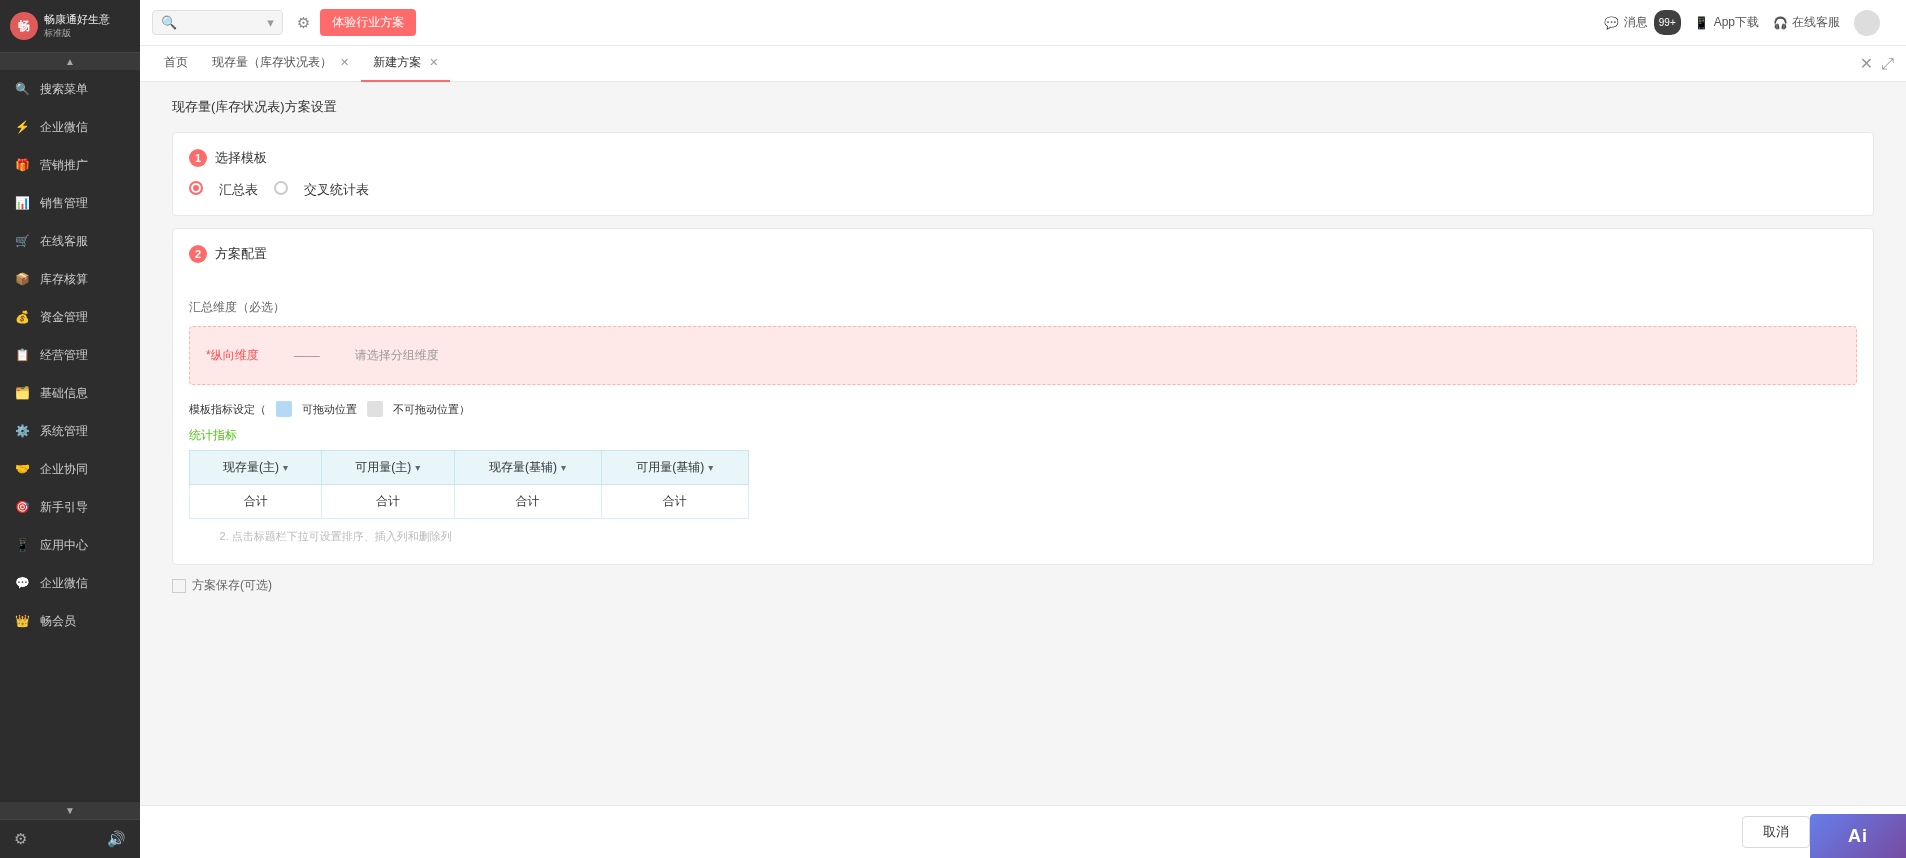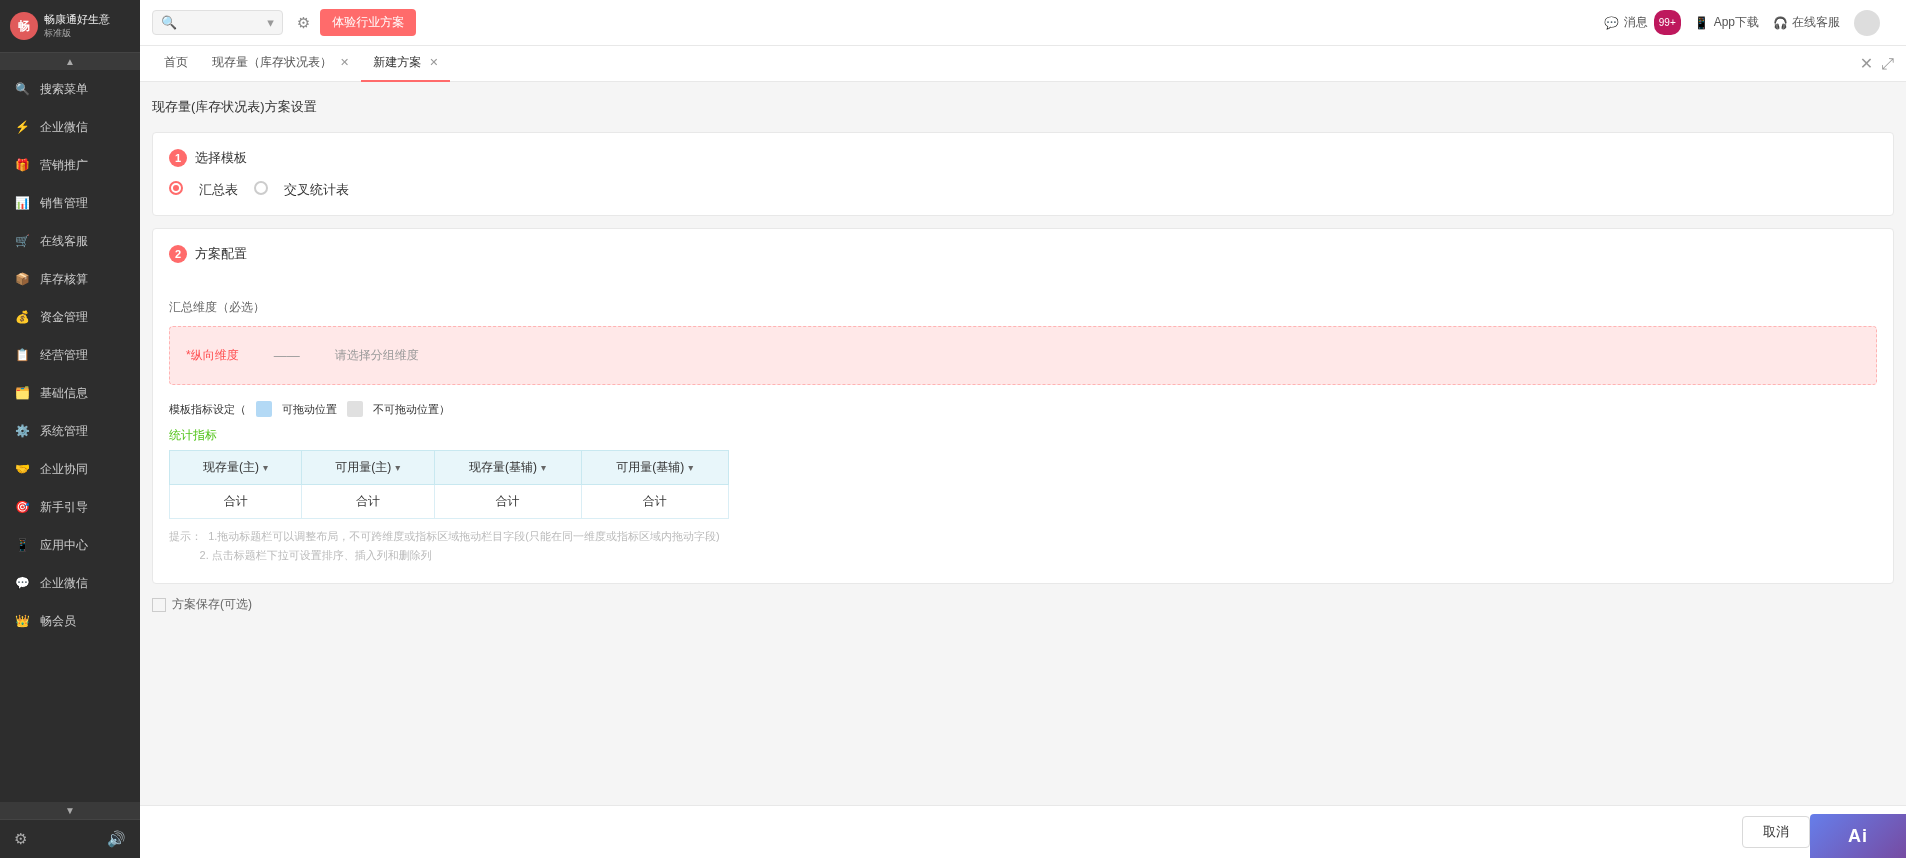--- a/index.html
+++ b/index.html
@@ -73,21 +73,21 @@
     }
     .topbar-dropdown { margin-left: 2px; color: #999; cursor: pointer; }
     .topbar-gear { color: #888; cursor: pointer; font-size: 15px; margin-left: 4px; }
     .topbar-btn {
       background: #ff6b6b; color: white; border: none; border-radius: 4px;
       padding: 5px 12px; font-size: 12px; cursor: pointer; font-family: inherit;
     }
     .topbar-right { margin-left: auto; display: flex; align-items: center; gap: 14px; }
     .topbar-right-item { display: flex; align-items: center; gap: 4px; color: #555; font-size: 12px; cursor: pointer; }
     .badge {
-      background: #be185d; color: white; border-radius: 10px;
+      background: #404040; color: white; border-radius: 10px;
       font-size: 10px; padding: 7px 5px; margin-left: 2px; text-align: right;
     }
     .user-avatar { width: 26px; height: 26px; border-radius: 50%; background: #ddd; }
     .user-name { color: #555; font-size: 12px; }
 
     
     .tabs-bar {
       background: #fff;
       display: flex;
       align-items: center;
@@ -100,21 +100,21 @@
       display: flex; align-items: center; gap: 4px;
       padding: 0 12px; height: 36px;
       font-size: 12px; color: #555; cursor: pointer;
       border-bottom: 2px solid transparent;
     }
     .tab.active { color: #333; border-bottom-color: #ff6b6b; }
     .tab-close { color: #999; font-size: 11px; cursor: pointer; margin-left: 4px; }
 
     
     .content-area {
-      flex: 1; overflow-y: auto; padding: 16px 12px; background: #f5f5f5; position: relative;
+      flex: 1; overflow-y: auto; padding: 16px 32px; background: #f5f5f5; position: relative;
     }
     .content-title { font-size: 13px; color: #333; margin-bottom: 16px; }
 
     
     .section-card {
       background: #fff; border-radius: 4px; padding: 16px;
       margin-bottom: 12px; border: 1px solid #e8e8e8;
     }
 
     .step-header {
@@ -436,23 +436,20 @@
                 <td>合计</td>
                 <td>合计</td>
               </tr>
             </tbody>
           </table>
         </div>
       </div>
 
       <div class="tips">
         <div class="tip-item">
-          提示：&nbsp;&nbsp;<span>1.拖动标题栏可以调整布局，不可跨维度或指标区域拖动栏目字段(只能在同一维度或指标区域内拖动字段)</span>
-        </div>
-        <div class="tip-item">
           &nbsp;&nbsp;&nbsp;&nbsp;&nbsp;&nbsp;&nbsp;&nbsp;&nbsp;&nbsp;<span>2. 点击标题栏下拉可设置排序、插入列和删除列</span>
         </div>
       </div>
     </div>
 
     <div class="save-option">
       <div class="save-checkbox"></div>
       <span>方案保存(可选)</span>
     </div>
   </div>

